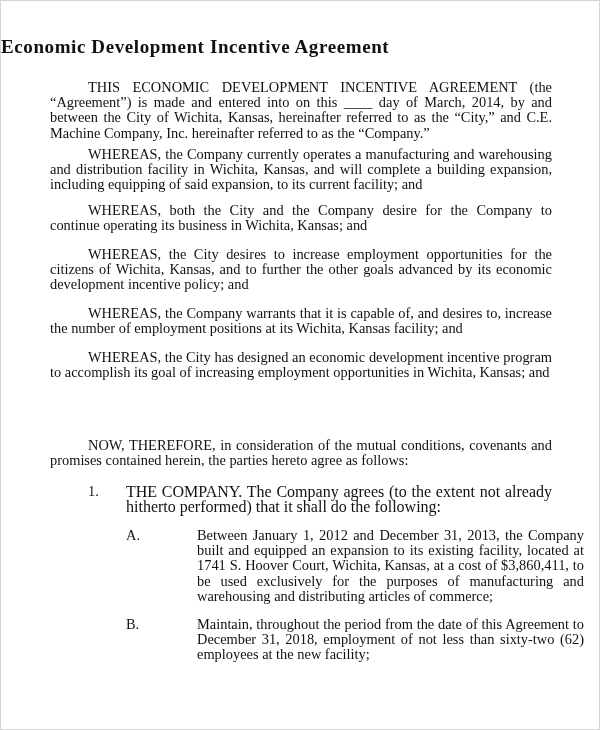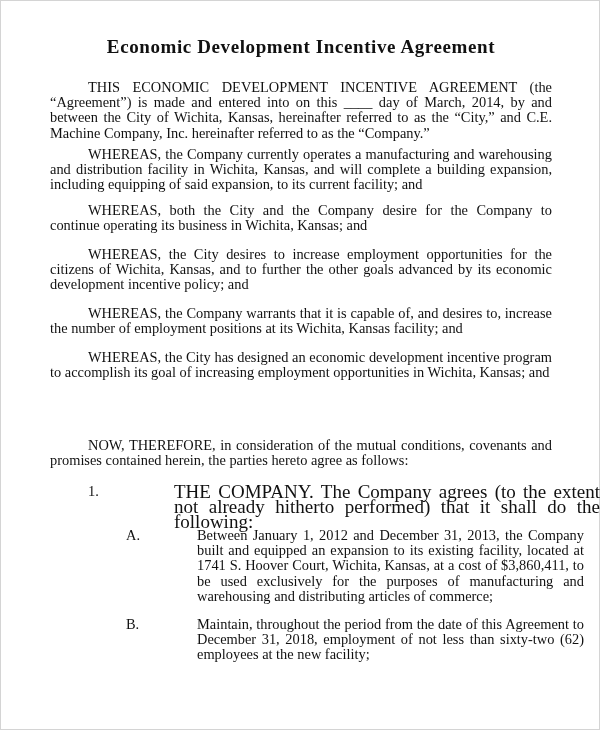--- a/index.html
+++ b/index.html
@@ -4,31 +4,31 @@
 <style>
   html, body { margin:0; padding:0; background:#ffffff; }
   body { width:600px; height:730px; overflow:hidden; }
   .page {
     position:relative; width:598px; height:728px;
     border:1px solid #d4d4d4; background:#fff;
     font-family:"Liberation Serif", serif; color:#111;
   }
   .title {
     position:absolute; left:0; width:600px; top:35px;
-    text-align:center; font-weight:bold; font-size:19px; letter-spacing:0.6px;
+    font-weight:bold; font-size:19px; letter-spacing:0.6px;
   }
   .para {
     position:absolute; left:49px; width:502px;
     font-size:14.4px; line-height:15.2px; text-align:justify;
     text-align-last:left;
   }
   .para .first { display:block; text-indent:38px; }
   b { font-weight:normal; }
   .numitem { position:absolute; left:87px; font-size:14.4px; line-height:15.2px; }
-  .numtext { position:absolute; left:125px; width:426px; font-size:19px; line-height:15.2px; text-align:justify;margin-left:48px; }
+  .numtext { position:absolute; left:125px; width:426px; font-size:16px; line-height:15.2px; text-align:justify; }
   .letter { position:absolute; left:125px; font-size:14.4px; line-height:15.2px; }
   .lettertext { position:absolute; left:164px; width:387px; font-size:14.4px; line-height:15.2px; text-align:justify;margin-left:32px; }
 </style>
 </head>
 <body>
 
 <div class="page">
   <div class="title">Economic Development Incentive Agreement</div>
 
   <div class="para" style="top:79px;">

